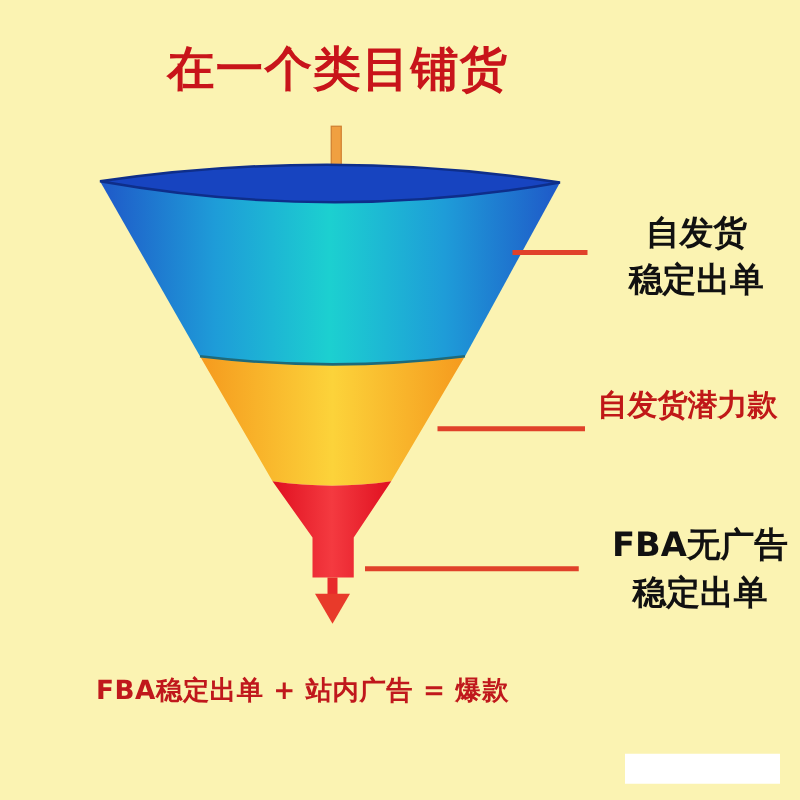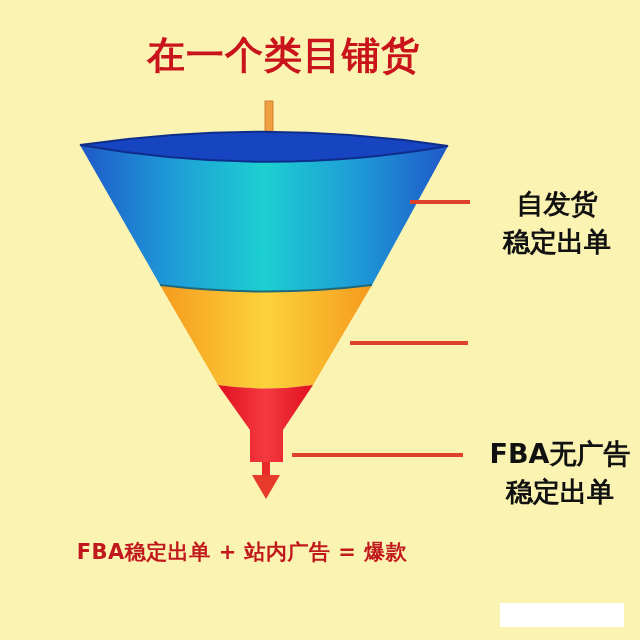--- a/index.html
+++ b/index.html
@@ -1,22 +1,22 @@
 <!DOCTYPE html>
 <html><head>
 <meta charset="utf-8">
 <style>
   html, body { margin:0; padding:0; }
   body { width:640px; height:640px; background:#FBF3B2; position:relative; overflow:hidden;
          font-family:"DejaVu Sans", "Liberation Sans", sans-serif; }
-  .title { position:absolute; left:120px; top:30px; width:300px; text-align:right;
+  .title { position:absolute; left:120px; top:30px; width:300px; text-align:center;
            font-size:38px; font-weight:bold; letter-spacing:1px; color:#C8141A; line-height:50px; }
   svg.funnel { position:absolute; left:0; top:0; }
   .label { position:absolute; font-weight:bold; line-height:38px; text-align:center; }
-  .label.black { color:#111; font-size:27px;margin-top:17px; }
+  .label.black { color:#111; font-size:27px; }
   .label.red { color:#C01818; font-size:24px; line-height:34px; }
   .formula { position:absolute; left:42px; top:538px; width:400px; text-align:center;
              font-size:21px; font-weight:bold; color:#C0181C; letter-spacing:0.5px; }
   .watermark { position:absolute; left:500px; top:603px; width:124px; height:24px; background:#FFFFFF; }
 </style>
 </head>
 <body>
 
 <div class="title">在一个类目铺货</div>
 
@@ -57,20 +57,21 @@
   <line x1="350" y1="343" x2="468" y2="343" stroke="#E0412A" stroke-width="4"></line>
   <line x1="292" y1="455" x2="463" y2="455" stroke="#E0412A" stroke-width="4"></line>
 </svg>
 
 <div class="label black" style="left:482px; top:168px; width:150px;">
   <div>自发货</div>
   <div>稳定出单</div>
 </div>
 
 <div class="label red" style="left:465px; top:307px; width:170px;">
+  <div>自发货潜力款</div>
 </div>
 
 <div class="label black" style="left:480px; top:418px; width:160px;">
   <div>FBA无广告</div>
   <div>稳定出单</div>
 </div>
 
 <div class="formula">FBA稳定出单 + 站内广告 = 爆款</div>
 
 <div class="watermark"></div>

